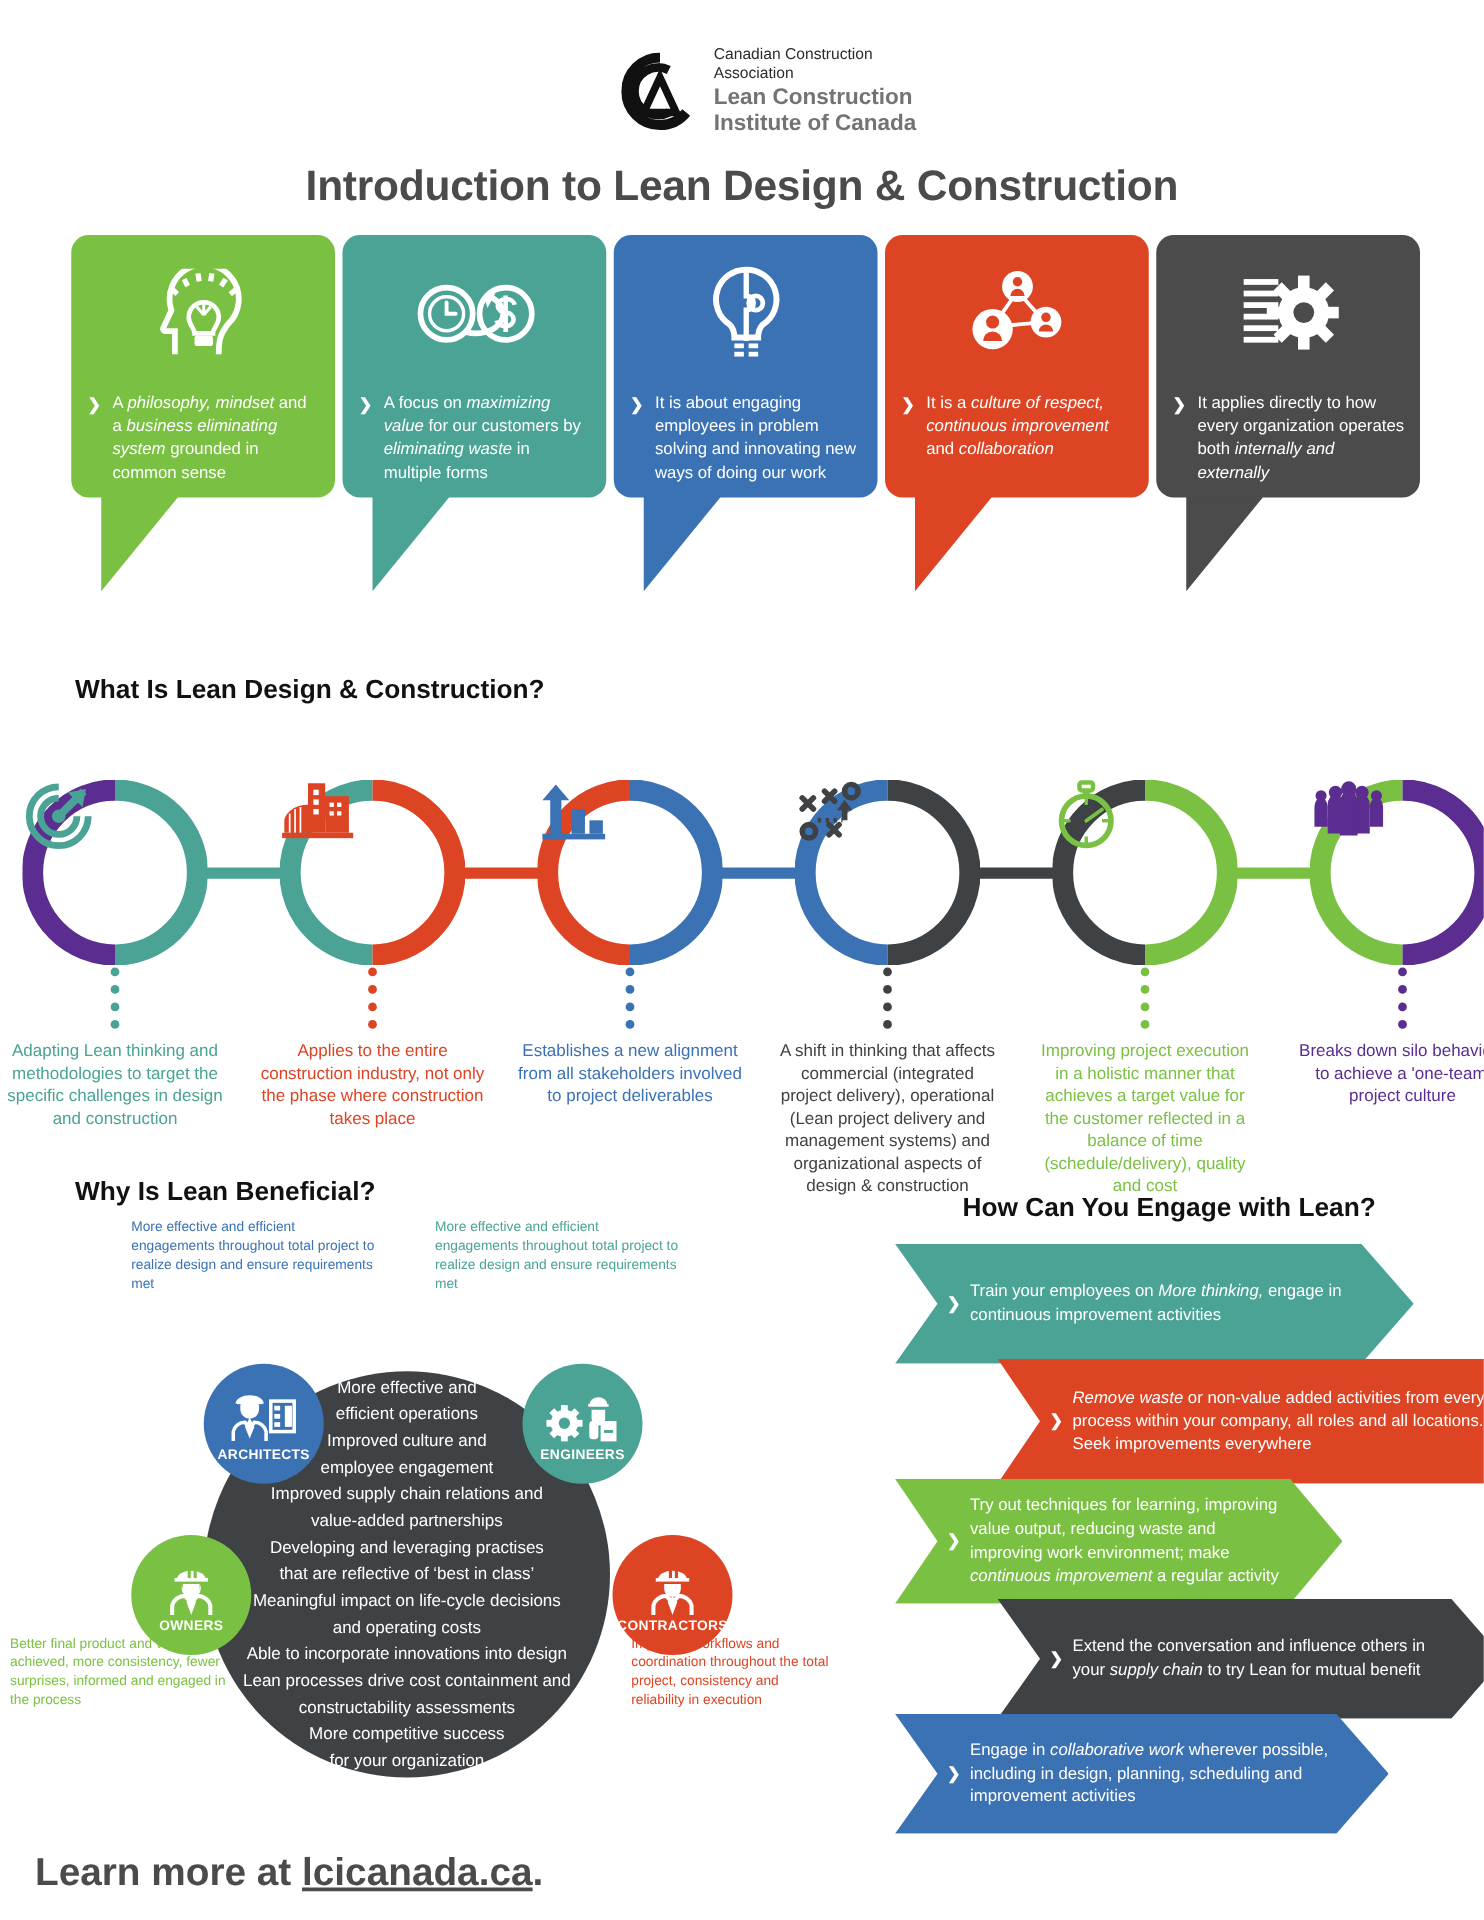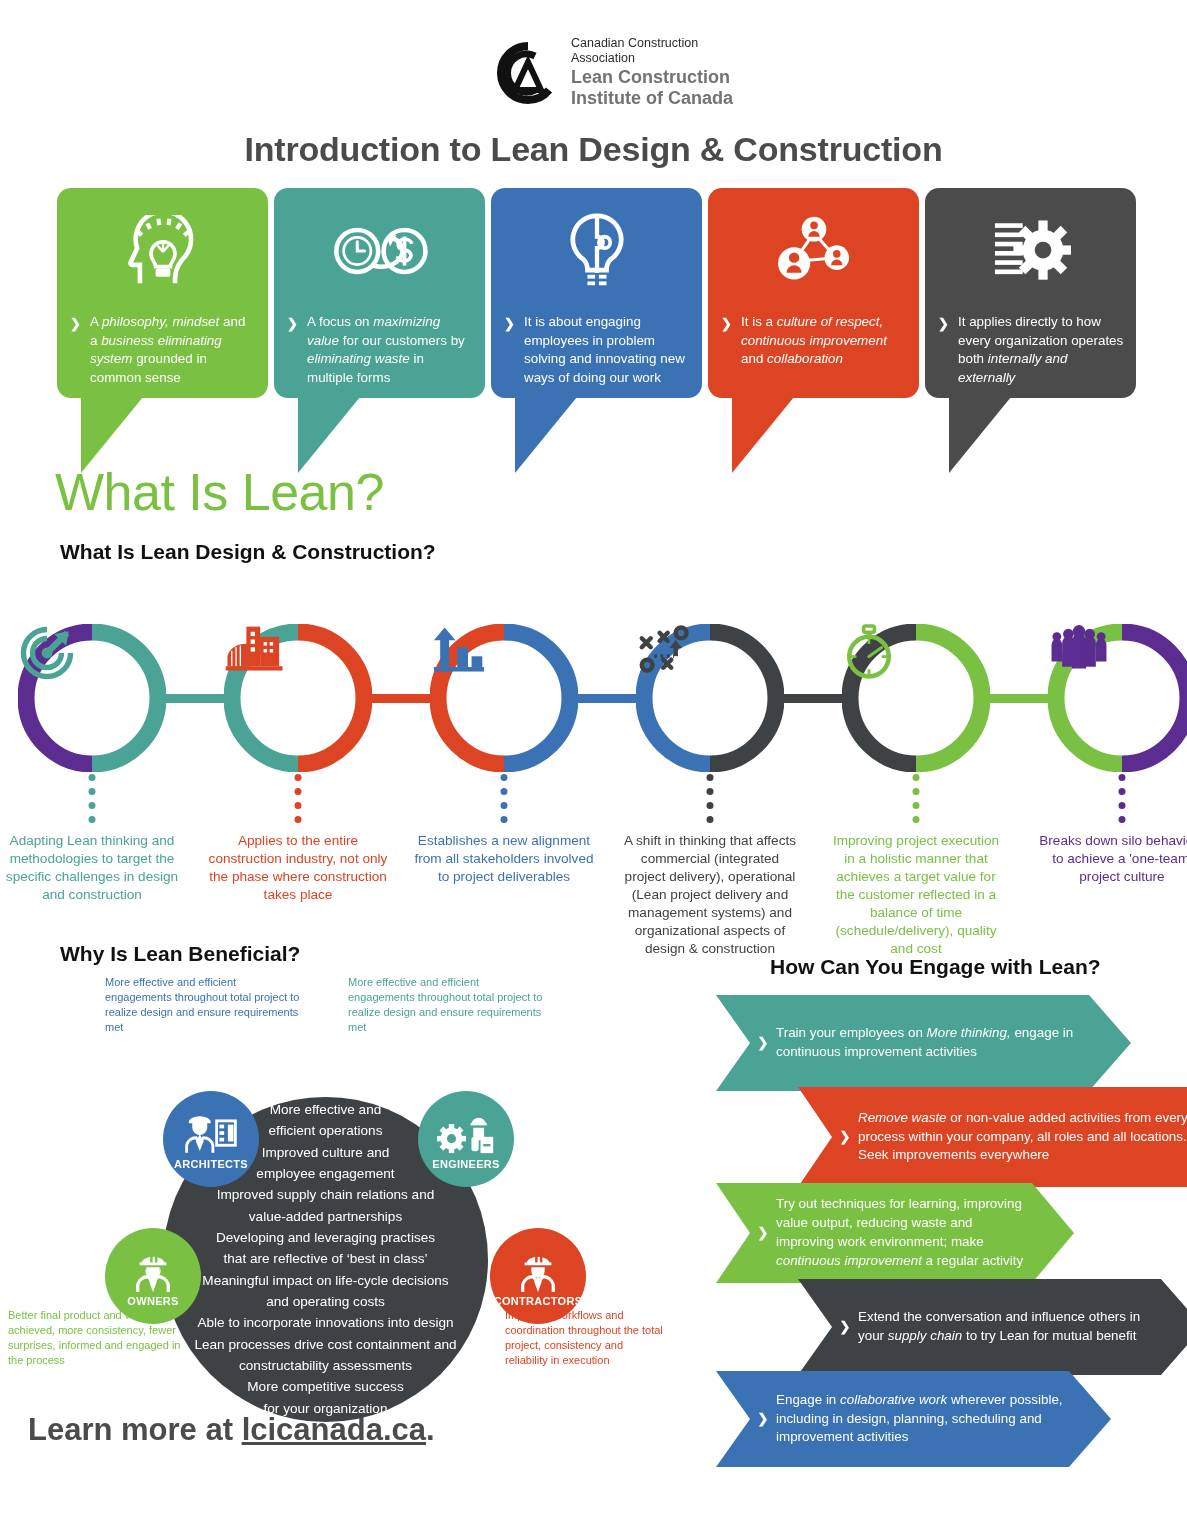--- a/index.html
+++ b/index.html
@@ -82,21 +82,21 @@
 
   
   .sub-h3 { position: absolute; left: 770px; top: 955px; font-size: 21px; font-weight: bold; color: #111; }
   .arrows { position: absolute; left: 716px; top: 995px; width: 470px; height: 500px; }
   .arrow { position: absolute; display: flex; align-items: center; color: #fff; font-size: 13.4px; line-height: 1.4; }
   .arrow .achev { width: 26px; text-align: center; font-size: 13px; font-weight: bold; flex: none; }
   .arrow .atxt { padding-right: 46px; }
   .arrow i { font-style: italic; }
 
   
-  .footer { position: absolute; left: 28px; top: 1412px; font-size: 31px; font-weight: bold; color: #4b4b4b; }
+  .footer { position: absolute; left: 28px; top: 1480px; font-size: 31px; font-weight: bold; color: #4b4b4b; }
   .footer u { text-decoration: underline; }
 </style>
 </head>
 <body>
 
 <div class="page">
 
   <div class="logo-block">
     <span class="logo-mark">
       <svg viewBox="0 0 62 62" width="62" height="62">
@@ -240,21 +240,20 @@
        <div class="txt">
          <span class="chev">❯</span>It applies directly to how every organization operates both <i>internally and externally</i>
        </div>
      </div>
      <svg width="211" height="78" style="display:block;margin-top:-1px">
        <polygon points="24,0 86,0 24,76" fill="#4b4b4b"></polygon>
      </svg>
       </div>
     </div>
 
-  <div class="what-is-lean">What Is Lean?</div>
   <div class="sub-h1">What Is Lean Design &amp; Construction?</div>
 
   <div class="chain" id="chain">
       <div class="connector" style="left: 140px; width: 74px; background: rgb(74, 163, 148);"></div>
       <div class="node" style="left: 0px;">
         <div class="ring">
        <svg width="148" height="148" viewBox="0 0 148 148">
          <path d="M74 8 A66 66 0 0 0 74 140" fill="none" stroke="#5b2d90" stroke-width="17"></path>
          <path d="M74 8 A66 66 0 0 1 74 140" fill="none" stroke="#4aa394" stroke-width="17"></path>
        </svg>

